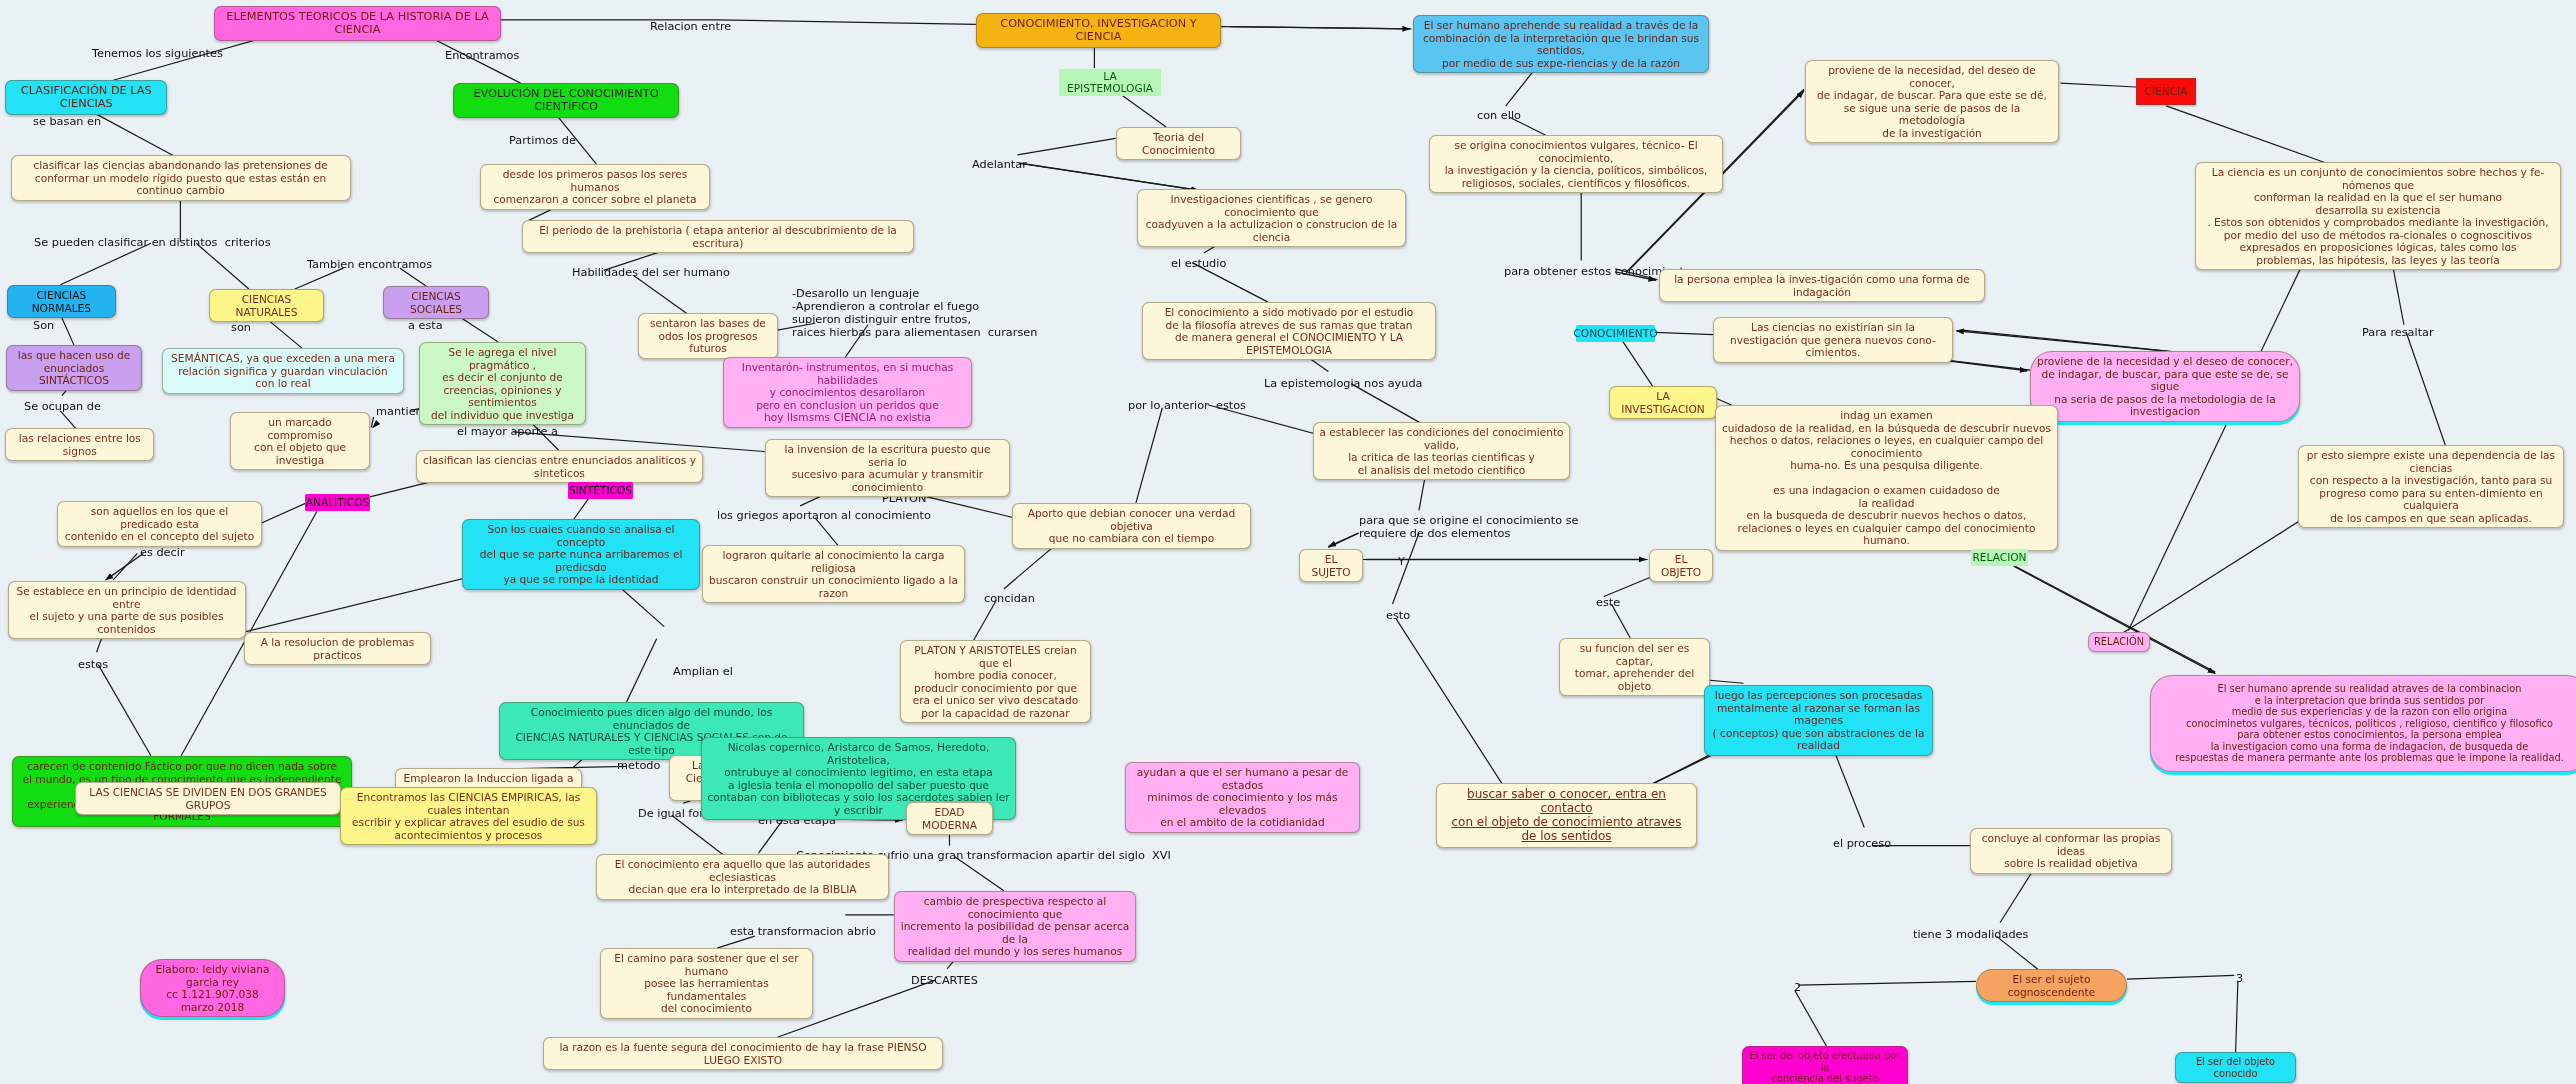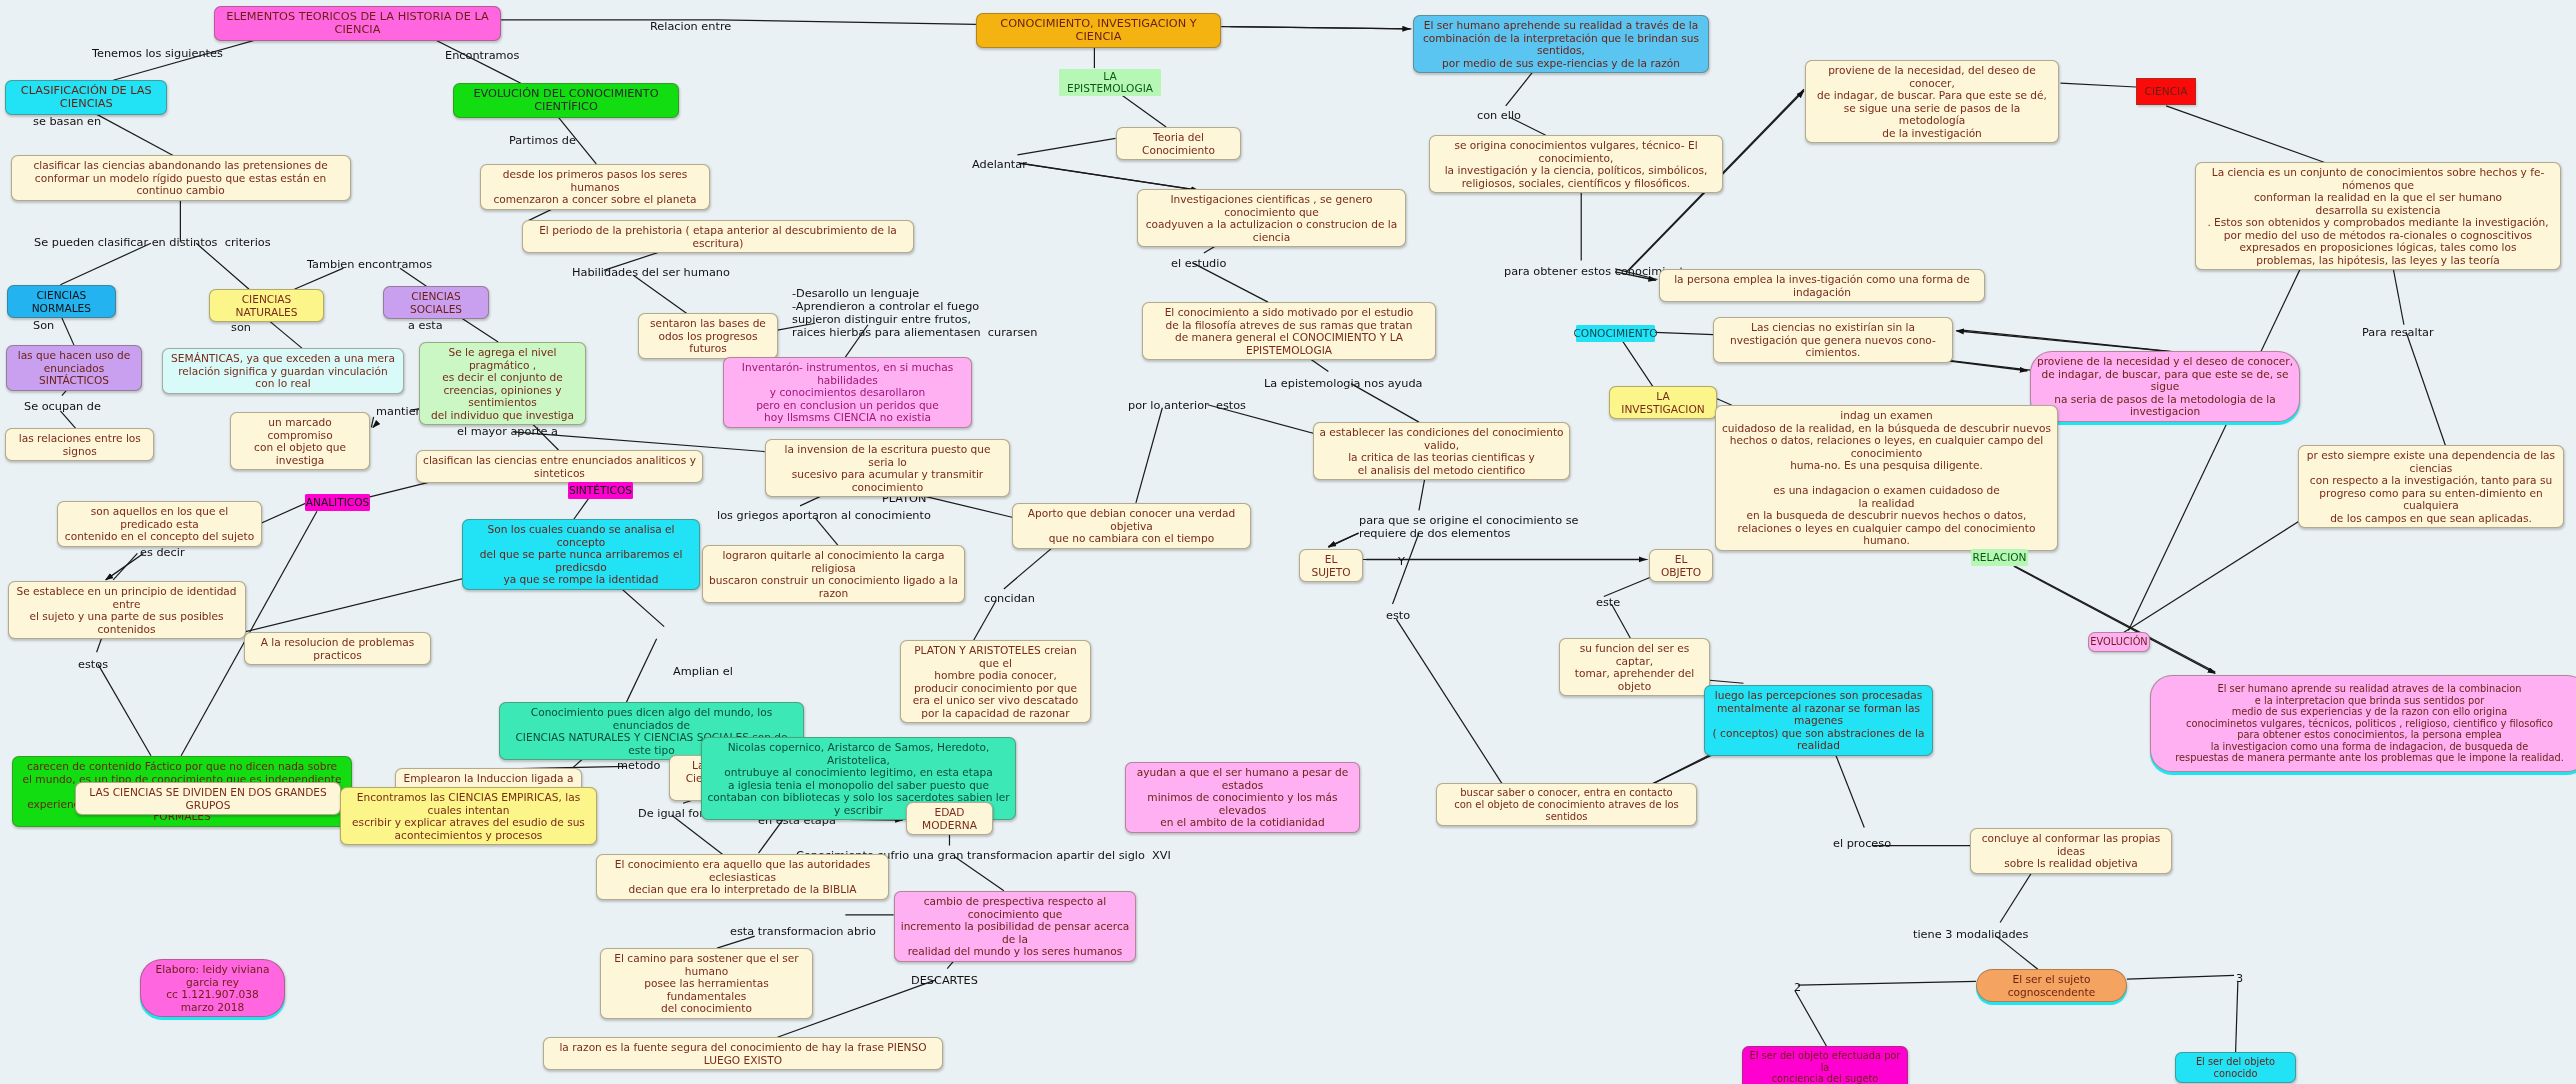--- a/index.html
+++ b/index.html
@@ -334,27 +334,27 @@
       <div class="node sh cyanglow" style="left: 140px; top: 959px; width: 145px; min-height: 39px; background: rgb(255, 102, 224); color: rgb(107, 31, 18); font-size: 10.6px; padding: 3px 5.3px; border: 0.8px solid rgba(90, 80, 50, 0.45);">Elaboro: leidy viviana garcia rey
 cc 1.121.907.038
 marzo 2018</div>
       <div class="node sh" style="left: 1299px; top: 549px; width: 64px; min-height: 21px; background: rgb(253, 246, 216); color: rgb(122, 42, 24); font-size: 10.6px; padding: 3px 5.3px; border: 0.8px solid rgba(90, 80, 50, 0.45);">EL SUJETO</div>
       <div class="node sh" style="left: 1649px; top: 549px; width: 64px; min-height: 21px; background: rgb(253, 246, 216); color: rgb(122, 42, 24); font-size: 10.6px; padding: 3px 5.3px; border: 0.8px solid rgba(90, 80, 50, 0.45);">EL OBJETO</div>
       <div class="node sh" style="left: 1559px; top: 638px; width: 151px; min-height: 35px; background: rgb(253, 246, 216); color: rgb(122, 42, 24); font-size: 10.6px; padding: 3px 5.3px; border: 0.8px solid rgba(90, 80, 50, 0.45);">su funcion del ser es captar,
 tomar, aprehender del objeto</div>
       <div class="node sh" style="left: 1125px; top: 762px; width: 235px; min-height: 47px; background: rgb(255, 176, 242); color: rgb(107, 31, 18); font-size: 10.6px; padding: 3px 5.3px; border: 0.8px solid rgba(90, 80, 50, 0.45);">ayudan a que el ser humano a pesar de estados
 minimos de conocimiento y los más elevados
 en el ambito de la cotidianidad</div>
-      <div class="node sh" style="left: 1436px; top: 783px; width: 261px; min-height: 35px; background: rgb(253, 246, 216); color: rgb(122, 42, 24); font-size: 10px; padding: 3px 5.3px; border: 0.8px solid rgba(90, 80, 50, 0.45);">buscar saber o conocer, entra en contacto
+      <div class="node sh" style="left: 1436px; top: 783px; width: 261px; min-height: 35px; background: rgb(253, 246, 216); color: rgb(122, 42, 24); font-size: 12px; padding: 3px 5.3px; border: 0.8px solid rgba(90, 80, 50, 0.45); text-decoration: underline;">buscar saber o conocer, entra en contacto
 con el objeto de conocimiento atraves de los sentidos</div>
       <div class="node sh" style="left: 1704px; top: 685px; width: 229px; min-height: 47px; background: rgb(34, 226, 245); color: rgb(107, 31, 18); font-size: 10.6px; padding: 3px 5.3px; border: 0.8px solid rgba(90, 80, 50, 0.45);">luego las percepciones son procesadas
 mentalmente al razonar se forman las magenes
 ( conceptos) que son abstraciones de la realidad</div>
       <div class="node sh hl" style="left: 1971px; top: 549px; width: 57px; min-height: 16.6px; background: rgb(182, 247, 182); color: rgb(10, 90, 18); font-size: 10.6px; padding: 0.8px 3px;">RELACION</div>
-      <div class="node sh" style="left: 2088px; top: 632px; width: 62px; min-height: 19.6px; background: rgb(255, 176, 242); color: rgb(107, 31, 18); font-size: 9.8px; padding: 3px 5.3px; border: 0.8px solid rgba(90, 80, 50, 0.45);">EVOLUCIÓN</div>
+      <div class="node sh" style="left: 2088px; top: 632px; width: 62px; min-height: 19.6px; background: rgb(255, 176, 242); color: rgb(107, 31, 18); font-size: 9.8px; padding: 3px 5.3px; border: 0.8px solid rgba(90, 80, 50, 0.45);">RELACIÓN</div>
       <div class="node sh cyanglow" style="left: 2150px; top: 675px; width: 439px; min-height: 97px; background: rgb(255, 176, 242); color: rgb(107, 31, 18); font-size: 9.8px; padding: 3px 5.3px; border: 0.8px solid rgba(90, 80, 50, 0.45);">El ser humano aprende su realidad atraves de la combinacion
 e la interpretacion que brinda sus sentidos por
 medio de sus experiencias y de la razon con ello origina
 conociminetos vulgares, técnicos, politicos , religioso, cientifico y filosofico
 para obtener estos conocimientos, la persona emplea
 la investigacion como una forma de indagacion, de busqueda de
 respuestas de manera permante ante los problemas que le impone la realidad.</div>
       <div class="node sh" style="left: 2298px; top: 445px; width: 266px; min-height: 50px; background: rgb(253, 246, 216); color: rgb(122, 42, 24); font-size: 10.6px; padding: 3px 5.3px; border: 0.8px solid rgba(90, 80, 50, 0.45);">pr esto siempre existe una dependencia de las ciencias
 con respecto a la investigación, tanto para su
 progreso como para su enten-dimiento en cualquiera

